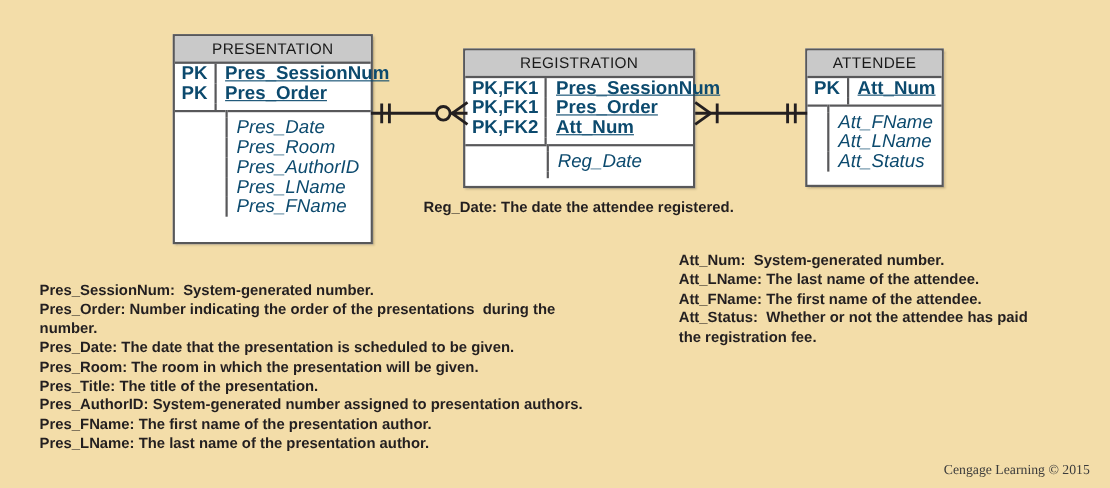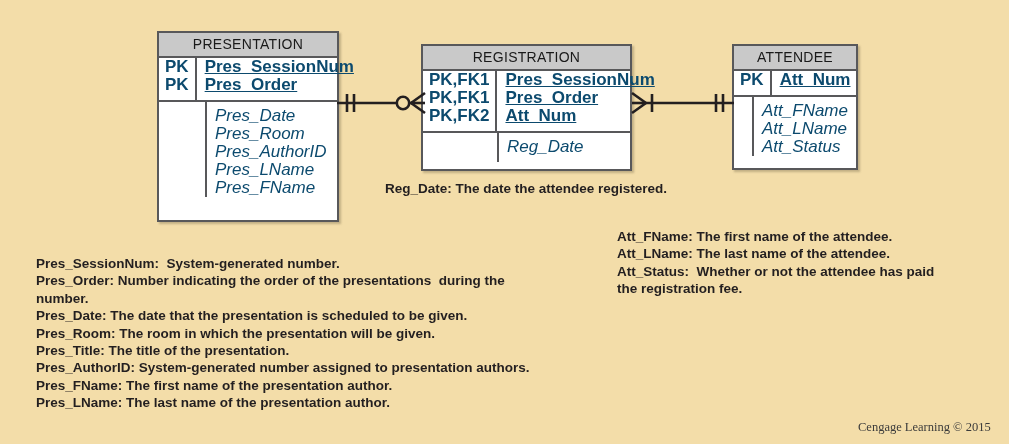--- a/index.html
+++ b/index.html
@@ -254,22 +254,23 @@
     <line x1="16" y1="17" x2="2" y2="27" stroke="#231f20" stroke-width="2.6"></line>
     <line x1="22" y1="8" x2="22" y2="26" stroke="#231f20" stroke-width="2.6"></line>
 
     <line x1="86" y1="8" x2="86" y2="26" stroke="#231f20" stroke-width="2.6"></line>
     <line x1="93" y1="8" x2="93" y2="26" stroke="#231f20" stroke-width="2.6"></line>
   </svg>
 
   <div class="caption" style="left:385px; top:180px;">Reg_Date: The date the attendee registered.</div>
 
   <div class="deflist" style="left:617px; top:228px; width:385px;">
+    <div>Att_Num:  System-generated number.</div>
+    <div>Att_LName: The last name of the attendee.</div>
     <div>Att_FName: The first name of the attendee.</div>
-    <div>Att_LName: The last name of the attendee.</div>
     <div>Att_Status:  Whether or not the attendee has paid
 the registration fee.</div>
   </div>
 
   <div class="deflist" style="left:36px; top:255px; width:570px;">
     <div>Pres_SessionNum:  System-generated number.</div>
     <div>Pres_Order: Number indicating the order of the presentations  during the
 number.</div>
     <div>Pres_Date: The date that the presentation is scheduled to be given.</div>
     <div>Pres_Room: The room in which the presentation will be given.</div>

